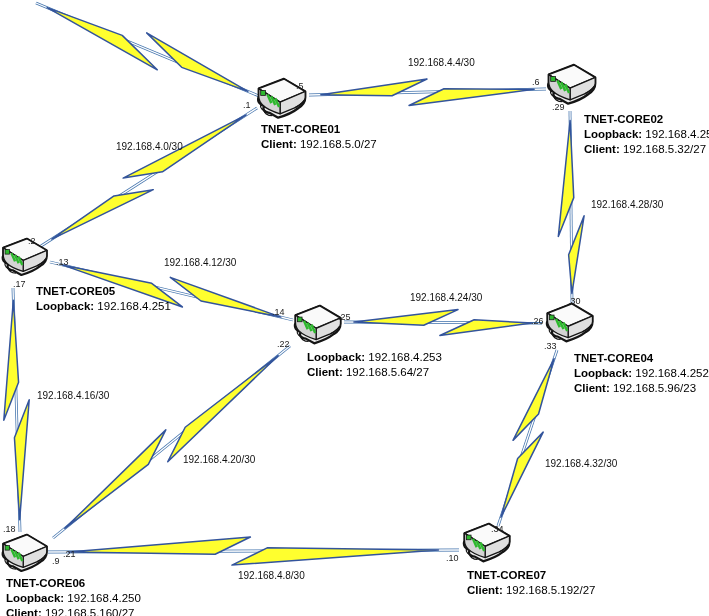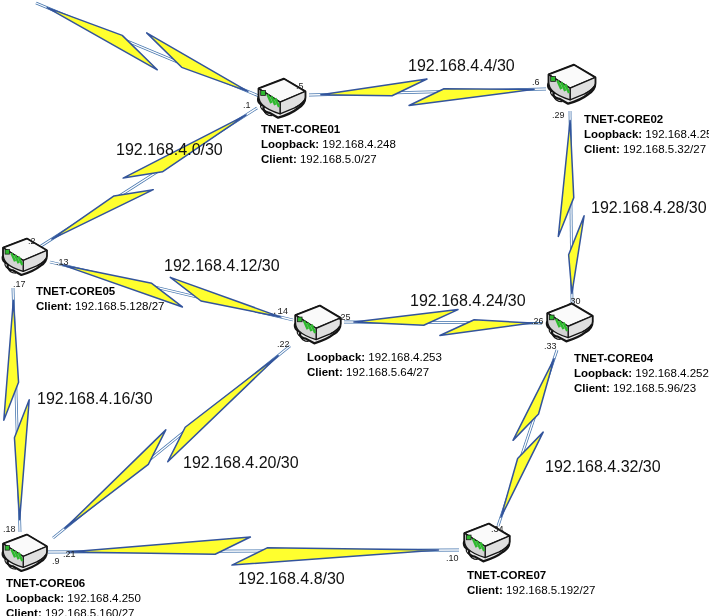--- a/index.html
+++ b/index.html
@@ -4,21 +4,21 @@
 <style>
   html,body{margin:0;padding:0;background:#fff;}
   #canvas{
     position:relative;width:709px;height:616px;background:#fff;overflow:hidden;
     font-family:"Liberation Sans","DejaVu Sans",sans-serif;color:#000;
   }
   #links-svg{position:absolute;left:0;top:0;width:709px;height:616px;}
   .node-label{position:absolute;font-size:11.5px;line-height:15px;white-space:nowrap;}
   .node-label .nname{font-weight:bold;}
   .node-label b{font-weight:bold;}
-  .subnet-label{position:absolute;font-size:16px;white-space:nowrap;color:#111;}
+  .subnet-label{position:absolute;font-size:10px;white-space:nowrap;color:#111;}
   .if-label{position:absolute;font-size:9px;white-space:nowrap;color:#222;}
 </style>
 </head>
 <body>
 
 <div id="canvas">
   <svg id="links-svg" xmlns="http://www.w3.org/2000/svg">
     <defs>
       <g id="router-glyph">
 
@@ -93,53 +93,52 @@
       </g>
   </svg>
   <div id="labels-layer">
       <div class="subnet-label" style="left: 116px; top: 141px;">192.168.4.0/30</div>
       <div class="if-label" style="left: 243px; top: 100px;">.1</div>
       <div class="if-label" style="left: 28px; top: 236px;">.2</div>
       <div class="subnet-label" style="left: 408px; top: 57px;">192.168.4.4/30</div>
       <div class="if-label" style="left: 296px; top: 81px;">.5</div>
       <div class="if-label" style="left: 532px; top: 77px;">.6</div>
       <div class="subnet-label" style="left: 591px; top: 199px;">192.168.4.28/30</div>
-      <div class="if-label" style="left: 552px; top: 110px; text-align: right;">.29</div>
+      <div class="if-label" style="left: 552px; top: 102px; text-align: right;">.29</div>
       <div class="if-label" style="left: 568px; top: 296px;">.30</div>
       <div class="subnet-label" style="left: 164px; top: 257px;">192.168.4.12/30</div>
       <div class="if-label" style="left: 56px; top: 257px;">.13</div>
-      <div class="if-label" style="left: 272px; top: 307px; font-family: Liberation Mono, monospace;">.14</div>
+      <div class="if-label" style="left: 272px; top: 307px;">.14</div>
       <div class="subnet-label" style="left: 37px; top: 390px;">192.168.4.16/30</div>
       <div class="if-label" style="left: 13px; top: 279px;">.17</div>
       <div class="if-label" style="left: 3px; top: 524px;">.18</div>
       <div class="subnet-label" style="left: 183px; top: 454px;">192.168.4.20/30</div>
       <div class="if-label" style="left: 63px; top: 524px; margin-top: 25px;">.21</div>
       <div class="if-label" style="left: 277px; top: 339px;">.22</div>
       <div class="subnet-label" style="left: 410px; top: 292px;">192.168.4.24/30</div>
       <div class="if-label" style="left: 338px; top: 312px;">.25</div>
       <div class="if-label" style="left: 531px; top: 316px;">.26</div>
       <div class="subnet-label" style="left: 545px; top: 444px; margin-top: 14px;">192.168.4.32/30</div>
       <div class="if-label" style="left: 544px; top: 341px;">.33</div>
       <div class="if-label" style="left: 491px; top: 524px;">.34</div>
       <div class="subnet-label" style="left: 238px; top: 570px;">192.168.4.8/30</div>
       <div class="if-label" style="left: 52px; top: 556px;">.9</div>
       <div class="if-label" style="left: 446px; top: 553px;">.10</div>
       <div class="node-label" style="left: 261px; top: 122px;">
         <div class="nname">TNET-CORE01</div>
-        <div><b>Loopback:</b><span> 192.168.4.248</span></div>
         <div><b>Client:</b><span> 192.168.5.0/27</span></div>
       </div>
       <div class="node-label" style="left: 584px; top: 112px;">
         <div class="nname">TNET-CORE02</div>
         <div><b>Loopback:</b><span> 192.168.4.254</span></div>
         <div><b>Client:</b><span> 192.168.5.32/27</span></div>
       </div>
       <div class="node-label" style="left: 36px; top: 284px;">
         <div class="nname">TNET-CORE05</div>
-        <div><b>Client:</b><span> 192.168.5.128/27</span></div>
+        <div><b>Loopback:</b><span> 192.168.4.251</span></div>
       </div>
       <div class="node-label" style="left: 307px; top: 350px;">
         <div><b>Loopback:</b><span> 192.168.4.253</span></div>
         <div><b>Client:</b><span> 192.168.5.64/27</span></div>
       </div>
       <div class="node-label" style="left: 574px; top: 351px;">
         <div class="nname">TNET-CORE04</div>
         <div><b>Loopback:</b><span> 192.168.4.252</span></div>
         <div><b>Client:</b><span> 192.168.5.96/23</span></div>
       </div>

